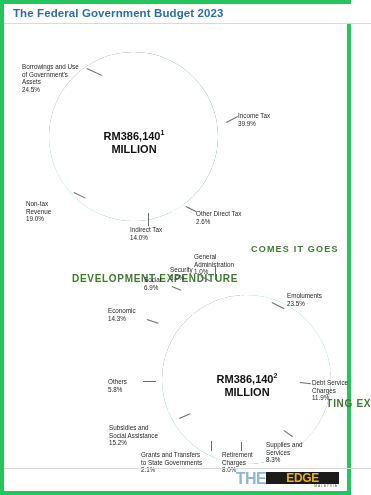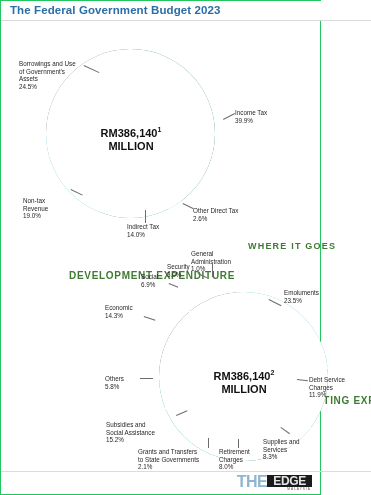--- a/index.html
+++ b/index.html
@@ -4,23 +4,23 @@
 <style>
   * { box-sizing: border-box; margin: 0; padding: 0; }
   html, body {
     width: 371px; height: 495px;
     background: #ffffff;
     font-family: "Liberation Sans", sans-serif;
     overflow: hidden;
   }
   #page {
     position: relative;
-    width: 321px; height: 495px;
-    background: #ffffff;
-    border: 1px solid #22c55e;
+    width: 351px; height: 495px;
+    background: #ffffff;
+    border: 4px solid #22c55e;
   }
 
   
   #header-bar {
     position: absolute; left: 0; top: 0;
     width: 371px; height: 20px;
     background: #ffffff;
     border-bottom: 1px solid #d9d9d9;
   }
   #page-title {
@@ -134,22 +134,22 @@
     position: absolute; right: 8px; bottom: 7px;
     display: flex; align-items: flex-end;
   }
   #logo-the {
     font-size: 16px; font-weight: bold;
     color: #8fb6cf; letter-spacing: -.5px;
     line-height: 11px;
   }
   #logo-edge {
     font-size: 12px; font-weight: bold;
-    color: #e5e5e5; background: #1b1b1b;
-    padding: 0 6px; line-height: 12px;
+    color: #eab308; background: #1b1b1b;
+    padding: 0 20px; line-height: 12px;
     letter-spacing: -.3px;
   }
   #logo-sub {
     position: absolute; right: 1px; bottom: -4px;
     font-size: 3.2px; color: #555; letter-spacing: 1px;
   }
   #footer-rule {
     position: absolute; left: 0; bottom: 22px;
     width: 371px; height: 1px; background: #dcdcdc;
   }
@@ -178,21 +178,21 @@
   <div class="callout right" id="c1-income">Income Tax
 39.9%</div>
   <div class="callout right" id="c1-otherdir">Other Direct Tax
 2.6%</div>
   <div class="callout left" id="c1-indirect">Indirect Tax
 14.0%</div>
   <div class="callout left" id="c1-nontax">Non-tax
 Revenue
 19.0%</div>
 
-  <div class="section-heading" id="heading-where-goes">WHERE IT GOES</div>
+  <div class="section-heading" id="heading-where-goes">COMES IT GOES</div>
 
   <div class="cat-heading" id="cat-dev">DEVELOPMENT
 EXPENDITURE</div>
   <div class="cat-heading" id="cat-oper">OPERATING
 EXPENDITURE</div>
 
   <div class="donut" id="donut2" style="background: conic-gradient(rgb(69, 188, 200) 0deg, rgb(69, 188, 200) 83.7deg, rgb(255, 255, 255) 83.7deg, rgb(255, 255, 255) 84.6deg, rgb(25, 147, 127) 84.6deg, rgb(25, 147, 127) 126.54deg, rgb(255, 255, 255) 126.54deg, rgb(255, 255, 255) 127.44deg, rgb(108, 196, 168) 127.44deg, rgb(108, 196, 168) 156.42deg, rgb(255, 255, 255) 156.42deg, rgb(255, 255, 255) 157.32deg, rgb(30, 107, 122) 157.32deg, rgb(30, 107, 122) 185.22deg, rgb(255, 255, 255) 185.22deg, rgb(255, 255, 255) 186.12deg, rgb(126, 209, 151) 186.12deg, rgb(126, 209, 151) 192.78deg, rgb(255, 255, 255) 192.78deg, rgb(255, 255, 255) 193.68deg, rgb(15, 160, 79) 193.68deg, rgb(15, 160, 79) 247.5deg, rgb(255, 255, 255) 247.5deg, rgb(255, 255, 255) 248.4deg, rgb(19, 168, 90) 248.4deg, rgb(19, 168, 90) 268.38deg, rgb(255, 255, 255) 268.38deg, rgb(255, 255, 255) 269.28deg, rgb(93, 70, 68) 269.28deg, rgb(93, 70, 68) 319.86deg, rgb(255, 255, 255) 319.86deg, rgb(255, 255, 255) 320.76deg, rgb(107, 85, 82) 320.76deg, rgb(107, 85, 82) 344.7deg, rgb(255, 255, 255) 344.7deg, rgb(255, 255, 255) 345.6deg, rgb(122, 99, 96) 345.6deg, rgb(122, 99, 96) 355.5deg, rgb(255, 255, 255) 355.5deg, rgb(255, 255, 255) 356.4deg, rgb(156, 138, 134) 356.4deg, rgb(156, 138, 134) 359.1deg, rgb(255, 255, 255) 359.1deg, rgb(255, 255, 255) 360deg);"></div>
   <div class="donut-hole" id="hole2"></div>
 
   <div class="center-label" id="center2">

